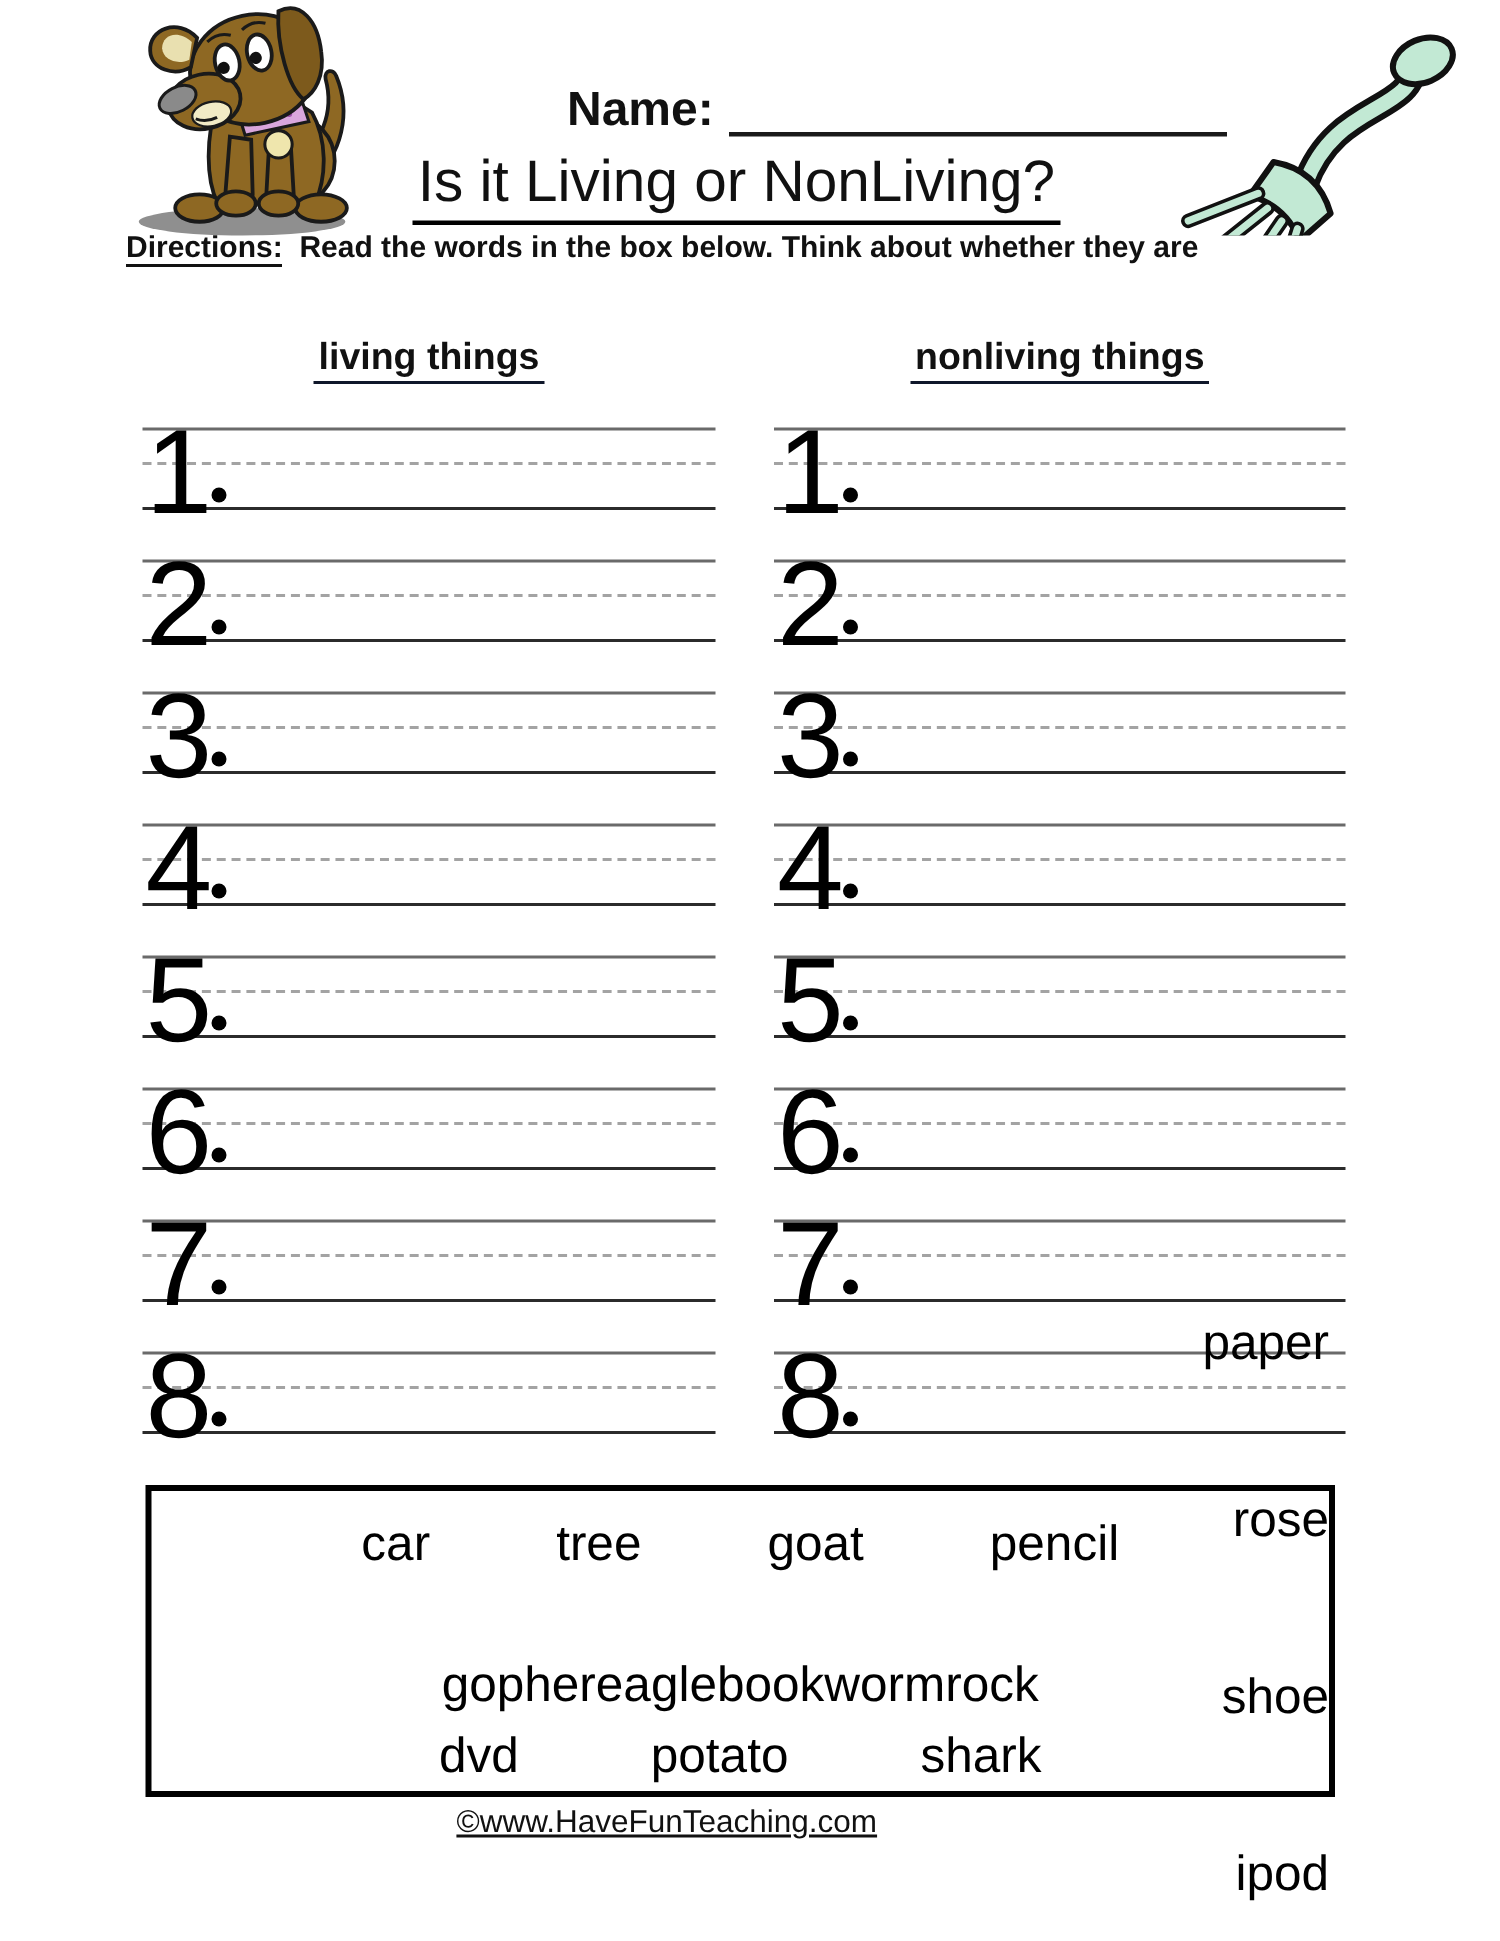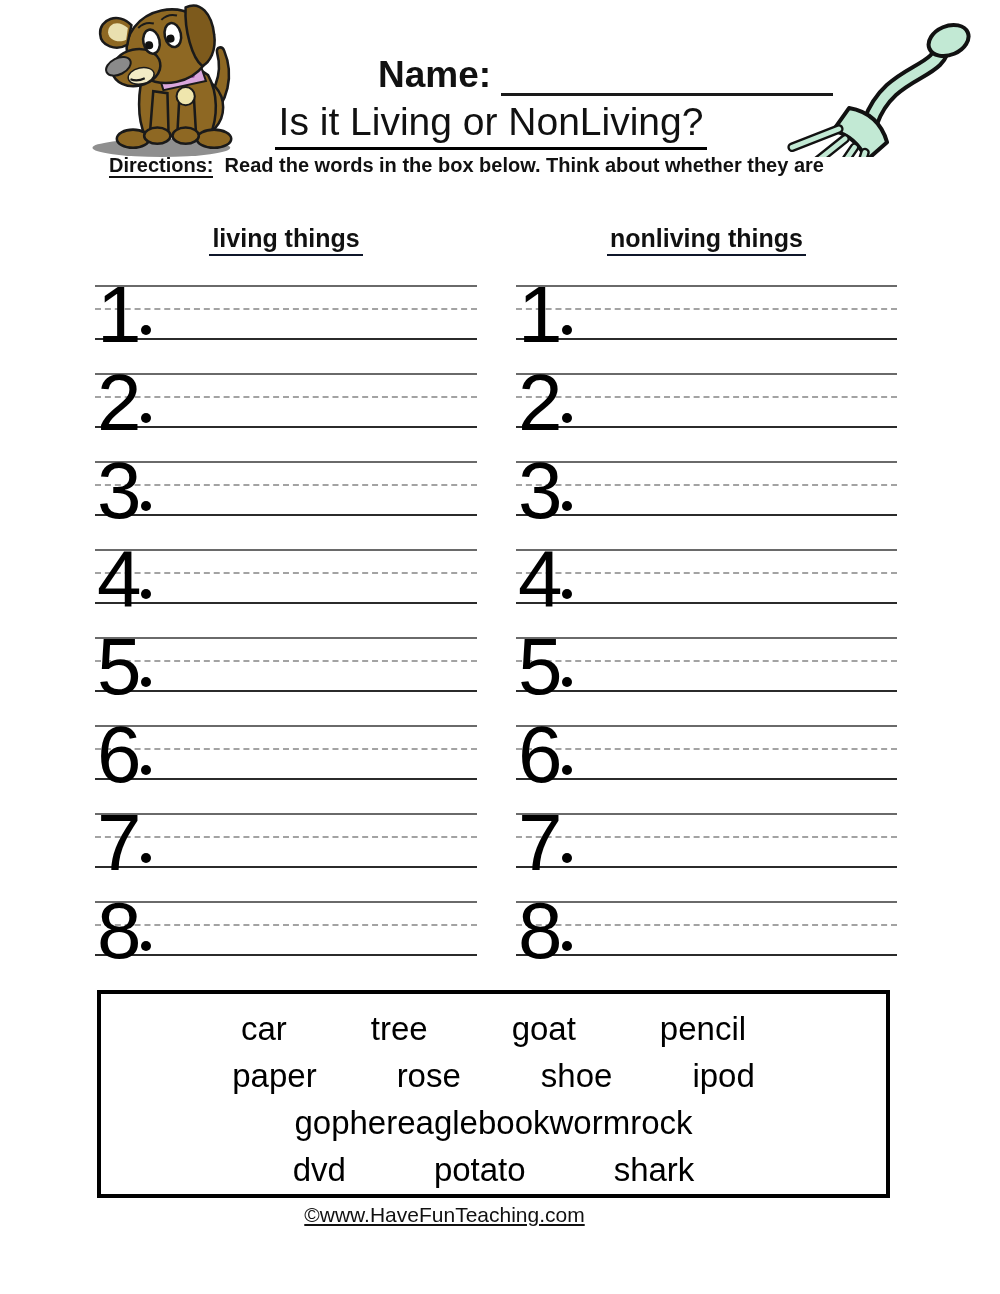--- a/index.html
+++ b/index.html
@@ -6,29 +6,29 @@
   html,body { background:#fff; }
   body {
     width:1000px; height:1294px; position:relative; overflow:hidden;
     font-family:"Liberation Sans", sans-serif; color:#111;
   }
   
   .dog-wrap { position:absolute; left:88px; top:0; width:168px; height:160px; }
   .fork-wrap { position:absolute; left:778px; top:22px; width:215px; height:135px; }
   .name-block {
     position:absolute; left:378px; top:54px; display:flex; align-items:flex-end; gap:10px;
-    font-size:37px; font-weight:bold;
+    font-size:32px; font-weight:bold;
   }
   .name-line { display:inline-block; width:332px; border-bottom:3px solid #1a1a1a; height:30px; }
   .title-wrap { position:absolute; left:176px; top:100px; width:630px; text-align:center; }
   .title-text {
     display:inline-block; font-size:39px; font-weight:normal; letter-spacing:0px;
     border-bottom:3px solid #000; padding:0 4px 3px 4px; white-space:nowrap;
   }
-  .directions { position:absolute; left:84px; top:152px; width:840px; font-size:20px; font-weight:bold; line-height:27.5px;margin-left:25px; }
+  .directions { position:absolute; left:84px; top:152px; width:840px; font-size:20px; font-weight:bold; line-height:27.5px; }
   .directions .dir-label { border-bottom:2px solid #111; }
   .dir-line { white-space:nowrap; }
   
   .col { position:absolute; top:224px; }
   .col[data-col="living"]    { left:95px;  width:382px; }
   .col[data-col="nonliving"] { left:516px; width:381px; }
   .col-header { text-align:center; font-size:25px; font-weight:bold; height:34px; }
   .col-header span { border-bottom:2px solid #0f172a; padding:0 3px 2px 3px; }
   .rows { margin-top:27px; }
   .wrow {
@@ -41,21 +41,21 @@
     font-weight:normal; letter-spacing:-3px; z-index:2; color:#000;
   }
   .wrow .period { position:absolute; left:46px; bottom:3px; width:10px; height:10px; border-radius:50%; background:#000; z-index:2; }
   
   .word-bank {
     position:absolute; left:97px; top:990px; width:793px; height:208px;
     border:4px solid #000; padding-top:7px; background:#fff;
   }
   .wb-row { display:flex; justify-content:center; align-items:flex-end; height:47px; font-size:33px; color:#000; }
   .wb-row.r0 { gap:84px; }
-  .wb-row.r1 { gap:80px; }
+  .wb-row.r1 { gap:80px;flex-direction:column; }
   .wb-row.r2 { }
   .wb-row.r3 { gap:88px; }
   
   .copyright { position:absolute; left:0; top:1203px; width:889px; text-align:center; font-size:21px;text-decoration:underline; }
 </style>
 </head>
 <body>
 
 <div class="dog-wrap">
   <svg viewBox="0 0 165 158" width="168" height="160">

